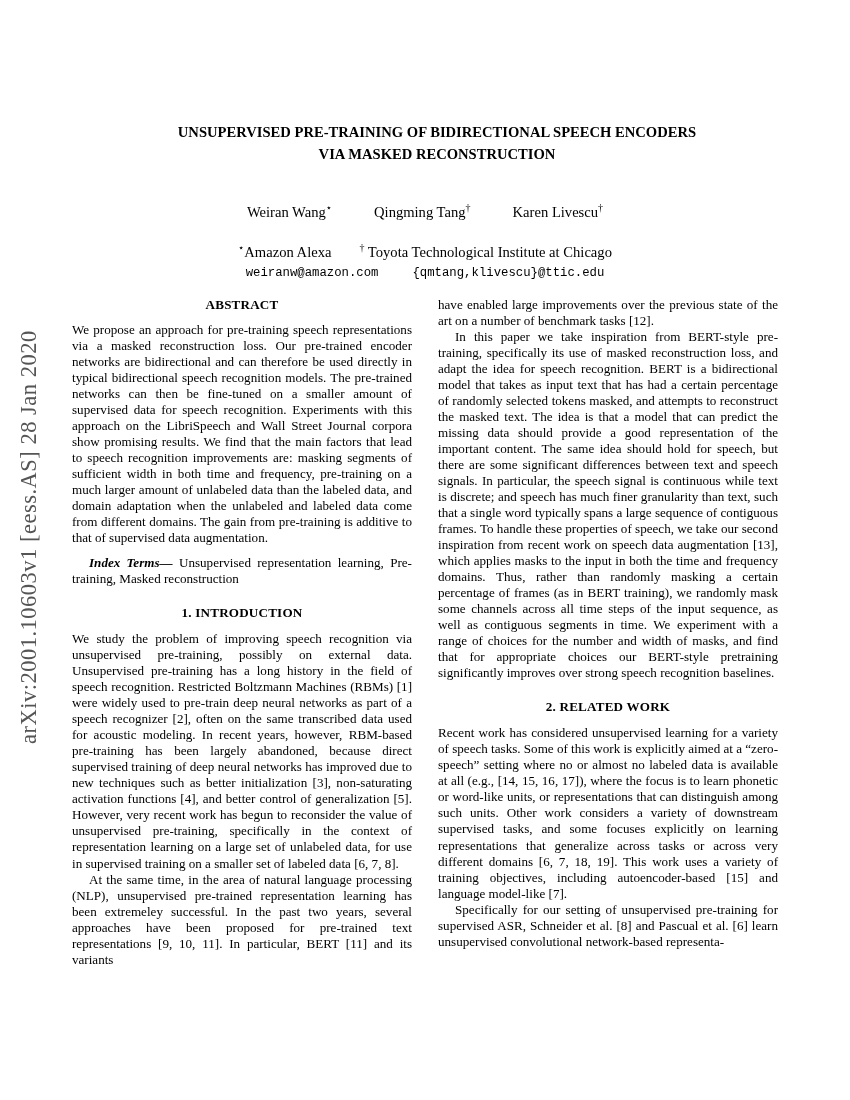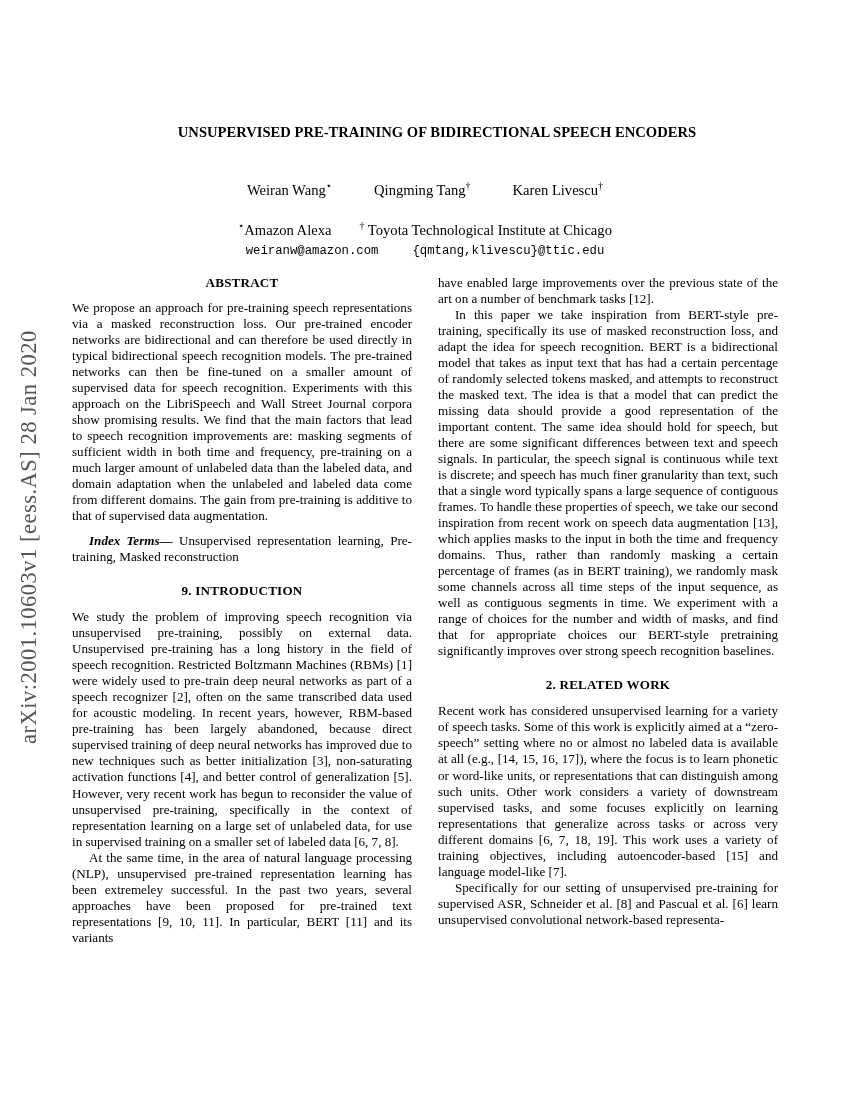--- a/index.html
+++ b/index.html
@@ -85,20 +85,21 @@
 </head>
 <body>
 
 <div class="page">
 
   <div class="arxiv-stamp">arXiv:2001.10603v1  [eess.AS]  28 Jan 2020</div>
 
   <header>
     <h1 style="margin:0; font-size:inherit;">
       <span class="title-line">UNSUPERVISED PRE-TRAINING OF BIDIRECTIONAL SPEECH ENCODERS</span>
+      <span class="title-line">VIA MASKED RECONSTRUCTION</span>
     </h1>
 
     <div class="authors">
       <span class="author"><span>Weiran Wang</span><sup>⋆</sup></span>
       <span class="author"><span>Qingming Tang</span><sup>†</sup></span>
       <span class="author"><span>Karen Livescu</span><sup>†</sup></span>
     </div>
 
     <div class="affils">
       <span class="affil"><sup>⋆</sup><span>Amazon Alexa</span></span>
@@ -112,21 +113,21 @@
   </header>
 
   <main class="columns">
 
     <section class="col">
       <h2>ABSTRACT</h2>
       <p class="noindent">We propose an approach for pre-training speech representations via a masked reconstruction loss. Our pre-trained encoder networks are bidirectional and can therefore be used directly in typical bidirectional speech recognition models. The pre-trained networks can then be fine-tuned on a smaller amount of supervised data for speech recognition. Experiments with this approach on the LibriSpeech and Wall Street Journal corpora show promising results. We find that the main factors that lead to speech recognition improvements are: masking segments of sufficient width in both time and frequency, pre-training on a much larger amount of unlabeled data than the labeled data, and domain adaptation when the unlabeled and labeled data come from different domains. The gain from pre-training is additive to that of supervised data augmentation.</p>
       <p class="indent index-terms">
         <span class="it-label">Index Terms— </span><span>Unsupervised representation learning, Pre-training, Masked reconstruction</span>
       </p>
-      <h2 class="section">9. INTRODUCTION</h2>
+      <h2 class="section">1. INTRODUCTION</h2>
       <p class="noindent">We study the problem of improving speech recognition via unsupervised pre-training, possibly on external data. Unsupervised pre-training has a long history in the field of speech recognition. Restricted Boltzmann Machines (RBMs) [1] were widely used to pre-train deep neural networks as part of a speech recognizer [2], often on the same transcribed data used for acoustic modeling. In recent years, however, RBM-based pre-training has been largely abandoned, because direct supervised training of deep neural networks has improved due to new techniques such as better initialization [3], non-saturating activation functions [4], and better control of generalization [5]. However, very recent work has begun to reconsider the value of unsupervised pre-training, specifically in the context of representation learning on a large set of unlabeled data, for use in supervised training on a smaller set of labeled data [6, 7, 8].</p>
       <p class="indent">At the same time, in the area of natural language processing (NLP), unsupervised pre-trained representation learning has been extremeley successful. In the past two years, several approaches have been proposed for pre-trained text representations [9, 10, 11]. In particular, BERT [11] and its variants</p>
     </section>
 
     <section class="col">
       <p class="noindent">have enabled large improvements over the previous state of the art on a number of benchmark tasks [12].</p>
       <p class="indent">In this paper we take inspiration from BERT-style pre-training, specifically its use of masked reconstruction loss, and adapt the idea for speech recognition. BERT is a bidirectional model that takes as input text that has had a certain percentage of randomly selected tokens masked, and attempts to reconstruct the masked text. The idea is that a model that can predict the missing data should provide a good representation of the important content. The same idea should hold for speech, but there are some significant differences between text and speech signals. In particular, the speech signal is continuous while text is discrete; and speech has much finer granularity than text, such that a single word typically spans a large sequence of contiguous frames. To handle these properties of speech, we take our second inspiration from recent work on speech data augmentation [13], which applies masks to the input in both the time and frequency domains. Thus, rather than randomly masking a certain percentage of frames (as in BERT training), we randomly mask some channels across all time steps of the input sequence, as well as contiguous segments in time. We experiment with a range of choices for the number and width of masks, and find that for appropriate choices our BERT-style pretraining significantly improves over strong speech recognition baselines.</p>
       <h2 class="section">2. RELATED WORK</h2>
       <p class="noindent">Recent work has considered unsupervised learning for a variety of speech tasks. Some of this work is explicitly aimed at a “zero-speech” setting where no or almost no labeled data is available at all (e.g., [14, 15, 16, 17]), where the focus is to learn phonetic or word-like units, or representations that can distinguish among such units. Other work considers a variety of downstream supervised tasks, and some focuses explicitly on learning representations that generalize across tasks or across very different domains [6, 7, 18, 19]. This work uses a variety of training objectives, including autoencoder-based [15] and language model-like [7].</p>
       <p class="indent">Specifically for our setting of unsupervised pre-training for supervised ASR, Schneider et al. [8] and Pascual et al. [6] learn unsupervised convolutional network-based representa-</p>

